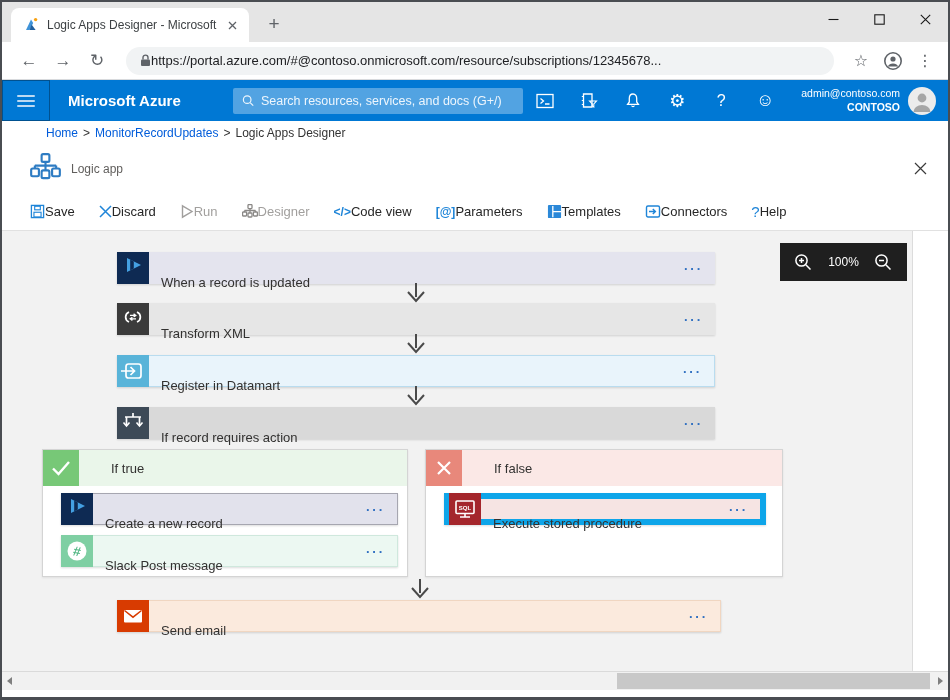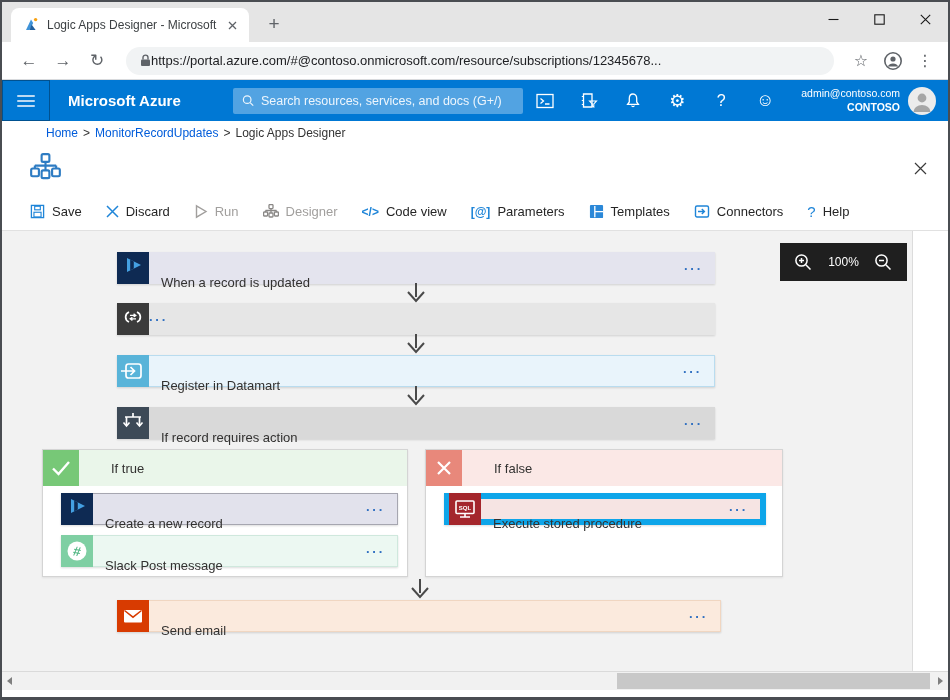--- a/index.html
+++ b/index.html
@@ -52,21 +52,21 @@
   .breadcrumb { height:23px; display:flex; align-items:center; padding-left:44px; font-size:12px; color:#333; gap:5px; background:#fff; }
   .bc-link { color:#015cda; cursor:pointer; }
   .pagehead { height:49px; background:#fff; display:flex; align-items:center; padding:0 16px 0 28px; }
   .ph-text { margin-left:10px; }
   .ph-title { font-size:17px; font-weight:bold; color:#1b1b1b; line-height:1.15; }
   .ph-sub { font-size:12px; color:#605e5c; }
   .ph-close { margin-left:auto; width:24px; height:24px; display:flex; align-items:center; justify-content:center; cursor:pointer; }
 
   .cmdbar { height:38px; background:#fff; border-bottom:1px solid #e1e1e1; display:flex; align-items:center;
     padding-left:28px; gap:24px; }
-  .tb { display:flex; align-items:center; gap:7px; font-size:13px; color:#262626; cursor:pointer; white-space:nowrap; }
+  .tb { display:flex; align-items:center; font-size:13px; color:#262626; cursor:pointer; white-space:nowrap; }
   .tb.disabled { color:#a19f9d; cursor:default; }
   .tbg { color:#1f85d8; font-weight:bold; font-size:12px; }
 
   
   .canvas { position:relative; height:440px; background:#f2f2f2; }
   .gutter { position:absolute; left:910px; top:0; right:0; bottom:0; background:#fff; border-left:1px solid #dcdcdc; }
   .zoombox { position:absolute; left:778px; top:12px; width:127px; height:38px; background:#1f1f1f; display:flex;
     align-items:center; justify-content:space-between; padding:0 13px; }
   .zoomlvl { color:#fff; font-size:12px; }
   .zbtn { width:20px; height:20px; cursor:pointer; display:flex; align-items:center; justify-content:center; }
@@ -217,20 +217,21 @@
 
   <div class="pagehead">
     <svg width="31" height="33" viewBox="0 0 32 32">
       <path d="M16 9 V13 M5 13 H27 M5 13 V16 M27 13 V16 M16 13 V18" fill="none" stroke="#2e7cc3" stroke-width="2.2"></path>
       <rect x="12" y="1.2" width="8" height="8" rx="1.5" fill="#fff" stroke="#2e7cc3" stroke-width="2.2"></rect>
       <rect x="1.2" y="16" width="8" height="8" rx="1.5" fill="#fff" stroke="#2e7cc3" stroke-width="2.2"></rect>
       <rect x="22.8" y="16" width="8" height="8" rx="1.5" fill="#fff" stroke="#2e7cc3" stroke-width="2.2"></rect>
       <rect x="12" y="18" width="8" height="8" rx="1.5" fill="#fff" stroke="#2e7cc3" stroke-width="2.2"></rect>
     </svg>
     <div class="ph-text">
+      <div class="ph-sub">Logic app</div>
     </div>
     <span class="ph-close">
       <svg width="13" height="13" viewBox="0 0 13 13">
         <path d="M1 1 L12 12 M12 1 L1 12" stroke="#3b3b3b" stroke-width="1.2"></path>
       </svg>
     </span>
   </div>
 
   <div class="cmdbar">
     <div class="tb">
@@ -325,20 +326,21 @@
       <path d="M12 0 V14 M4 9 L12 18 L20 9" fill="none" stroke="#4a4a4a" stroke-width="2"></path>
     </svg>
 
     <div class="card" style="left:115px; top:72px; width:598px; background:#e6e6e6;">
       <span class="ic" style="background:#3b3b3b;">
         <svg width="32" height="32" viewBox="0 0 32 32">
           <path d="M12 9 C7.5 11 7.5 17 12 19 M20 9 C24.5 11 24.5 17 20 19" fill="none" stroke="#fff" stroke-width="1.7"></path>
           <path d="M13 12.4 H18.4 M16.6 10.8 L18.8 12.4 L16.6 14 M19 15.8 H13.6 M15.4 14.2 L13.2 15.8 L15.4 17.4" fill="none" stroke="#fff" stroke-width="1.3"></path>
         </svg>
       </span>
+      <span class="ct">Transform XML</span>
       <span class="dots">···</span>
     </div>
 
     <svg class="arrow" style="left:402px; top:103px;" viewBox="0 0 24 20">
       <path d="M12 0 V14 M4 9 L12 18 L20 9" fill="none" stroke="#4a4a4a" stroke-width="2"></path>
     </svg>
 
     <div class="card" style="left:115px; top:124px; width:598px; background:#e9f4fb; border:1px solid #b9dcef;">
       <span class="ic" style="background:#59b4d9; margin:-1px 0 -1px -1px;">
         <svg width="32" height="32" viewBox="0 0 32 32">

